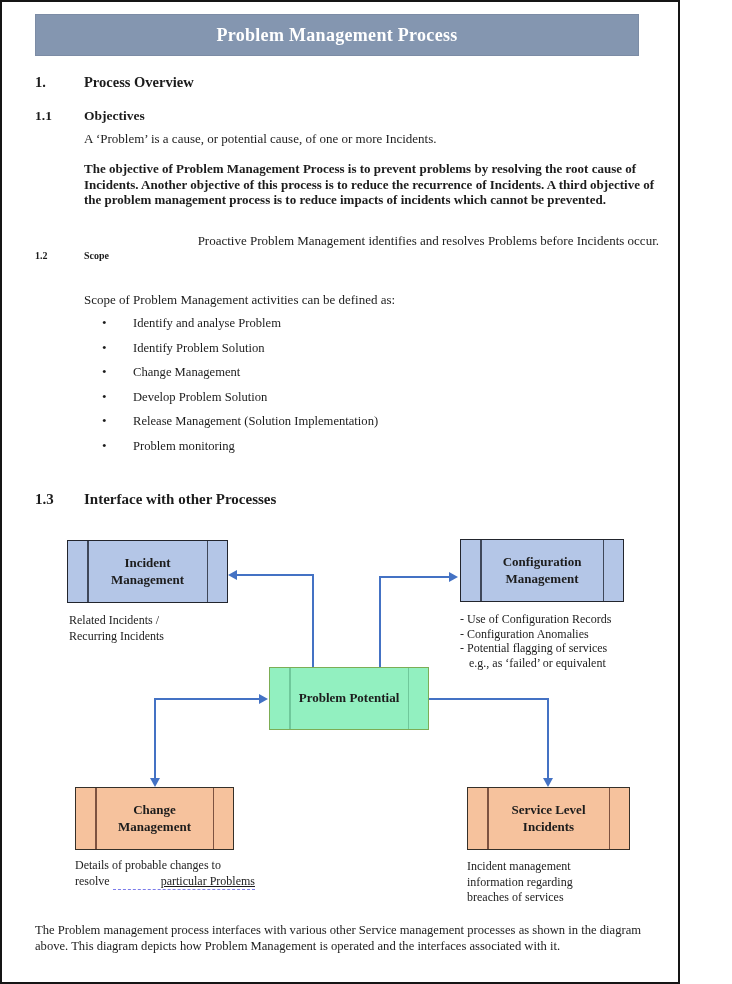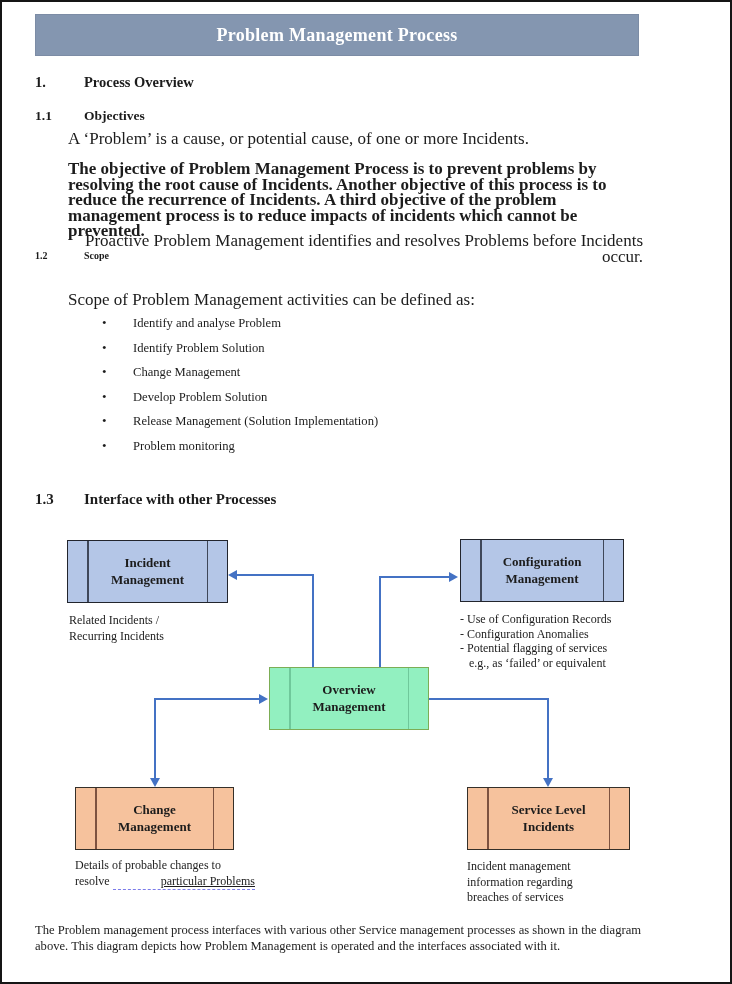--- a/index.html
+++ b/index.html
@@ -1,35 +1,35 @@
 <!DOCTYPE html>
 <html><head>
 <meta charset="utf-8">
 <style>
   html,body { margin:0; padding:0; background:#fff; }
   .page {
-    position:relative; width:732px; height:984px; box-sizing:border-box;
+    position:relative; width:680px; height:984px; box-sizing:border-box;
     background:#fff; border:2px solid #151515; overflow:hidden;
     font-family:"Liberation Serif","DejaVu Serif",serif; color:#1c1c1c;
   }
   .titlebar {
     position:absolute; left:33px; top:12px; width:604px; height:42px;
     background:#8496B0; border:1px solid #7C8CA5; box-sizing:border-box;
     display:flex; align-items:center; justify-content:center;
   }
   .titlebar .title-text { color:#ffffff; font-weight:bold; font-size:18px; letter-spacing:0.3px; }
 
   .sec { position:absolute; left:33px; font-weight:bold; white-space:nowrap; }
   .sec .num { display:inline-block; width:49px; }
   #h-overview   { top:72px;  font-size:14.5px; }
   #h-objectives { top:106px; font-size:13.5px; }
   #h-scope      { top:248px; font-size:10px; }
   #h-interfaces { top:489px; font-size:15px; }
 
-  .body-p { position:absolute; left:66px; font-size:17px; line-height:15.6px; margin:0; }
+  .body-p { position:absolute; left:82px; font-size:13px; line-height:15.6px; margin:0; }
   #p-obj-1 { top:129px; width:575px; }
   #p-obj-2 { top:159px; width:578px;font-weight:bold; }
   #p-obj-3 { top:231px; width:575px;text-align:right; }
   #p-scope-intro { top:290px; width:575px; }
   #p-closing { left:33px; top:920px; width:630px; font-size:12.6px; line-height:16.2px; }
 
   .bullet-list { position:absolute; left:100px; top:314px; width:520px; margin:0; padding:0; list-style:none; }
   .bullet-list li { position:relative; padding-left:31px; margin-bottom:9px; font-size:12.6px; line-height:15.5px; }
   .bullet-list .dot { position:absolute; left:0; top:-1px; font-size:13px; }
 
@@ -145,21 +145,21 @@
 
   <div class="diagram">
 
     <div class="node node-blue" id="node-incident">
       <span>Incident Management</span>
     </div>
     <div class="node node-blue" id="node-configuration">
       <span>Configuration Management</span>
     </div>
     <div class="node node-green" id="node-problem">
-      <span>Overview Management</span>
+      <span>Problem Potential</span>
     </div>
     <div class="node node-orange" id="node-change">
       <span>Change Management</span>
     </div>
     <div class="node node-orange" id="node-service">
       <span>Service Level Incidents</span>
     </div>
 
     <div class="caption" id="cap-incident">Related Incidents /
 Recurring Incidents</div>

